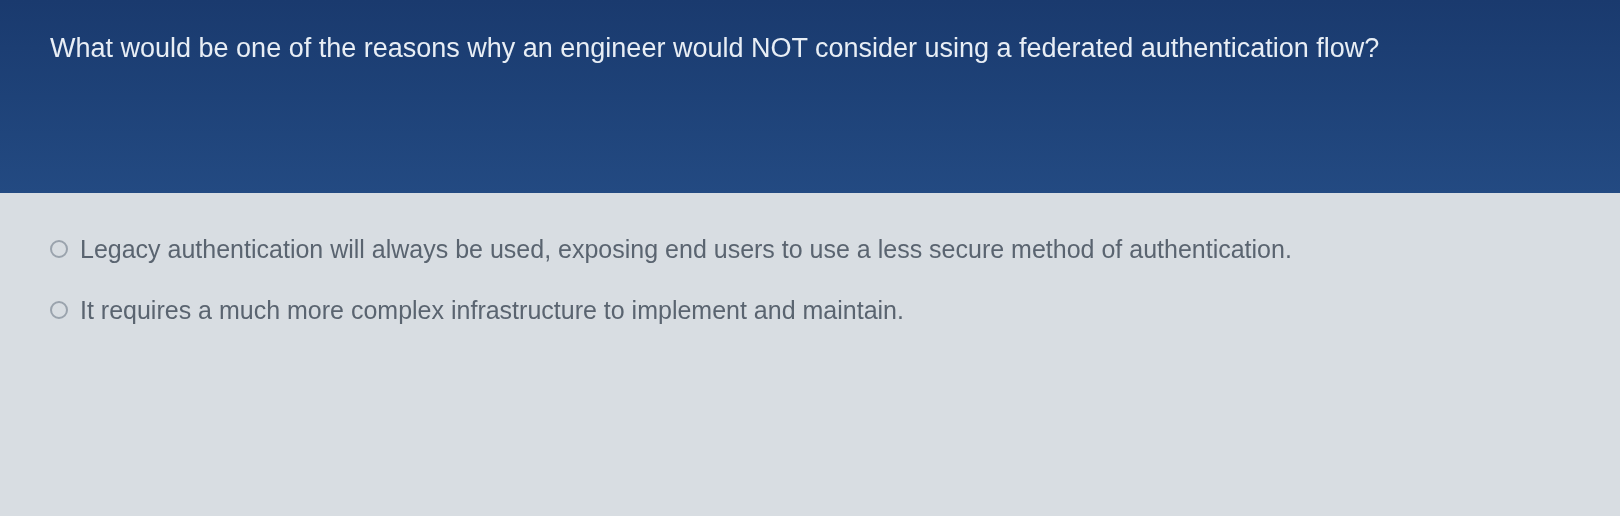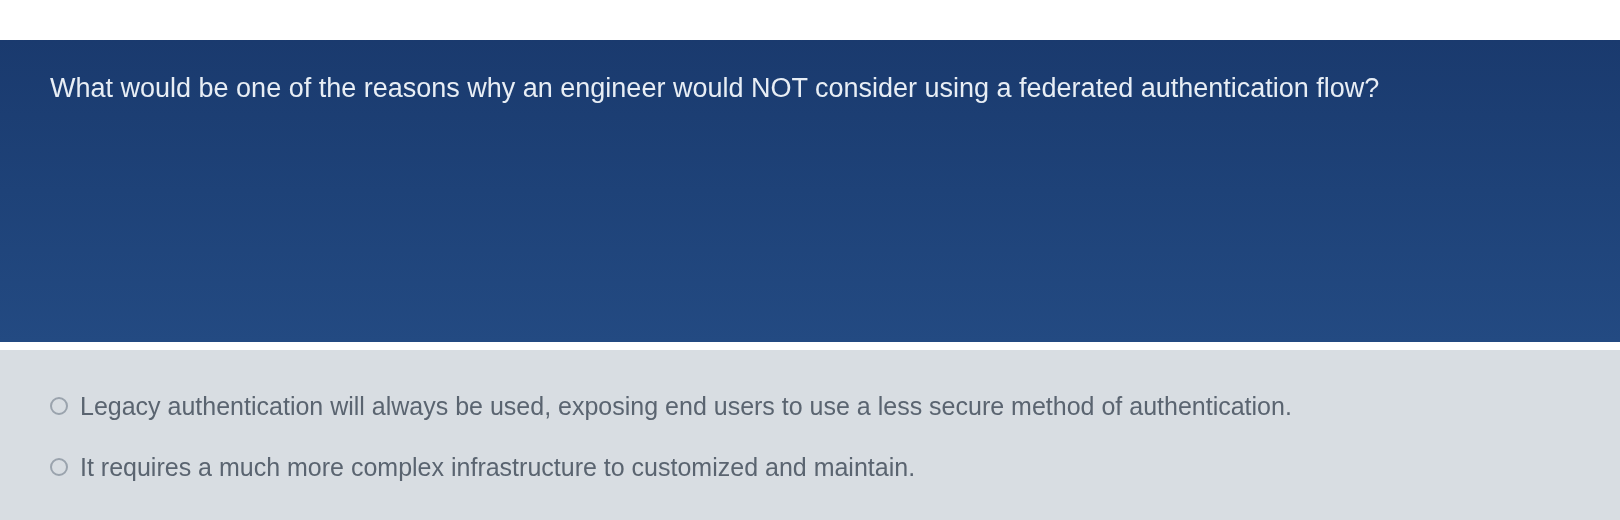--- a/index.html
+++ b/index.html
@@ -8,38 +8,36 @@
       box-sizing: border-box;
     }
     body {
       width: 1620px;
       height: 520px;
       font-family: "Segoe UI", Arial, sans-serif;
       overflow: hidden;
     }
     .question-header {
       background: linear-gradient(to bottom, #1a3a6e 0%, #1e4278 50%, #234a82 100%);
-      height: 302px;
+      height: 193px;
       padding: 20px 50px;
       display: flex;
       align-items: flex-start;
-      margin-top: 40px;
     }
     .question-text {
       color: #e8eef5;
       font-size: 27px;
       font-weight: 400;
       line-height: 1.4;
       margin-top: 10px;
     }
     .answers-section {
       background: #d8dde2;
-      height: 255px;
+      height: 323px;
       padding: 40px 50px 20px 50px;
-      margin-top: 8px;
     }
     .answer-option {
       display: flex;
       align-items: center;
       margin-bottom: 28px;
     }
     .radio-circle {
       width: 18px;
       height: 18px;
       border: 2px solid #9aa3ad;
@@ -62,15 +60,15 @@
   <div class="question-text">What would be one of the reasons why an engineer would NOT consider using a federated authentication flow?</div>
 </div>
 
 <div class="answers-section">
   <div class="answer-option">
     <div class="radio-circle"></div>
     <div class="answer-label">Legacy authentication will always be used, exposing end users to use a less secure method of authentication.</div>
   </div>
   <div class="answer-option">
     <div class="radio-circle"></div>
-    <div class="answer-label">It requires a much more complex infrastructure to customized and maintain.</div>
+    <div class="answer-label">It requires a much more complex infrastructure to implement and maintain.</div>
   </div>
 </div>
 
 </body></html>

